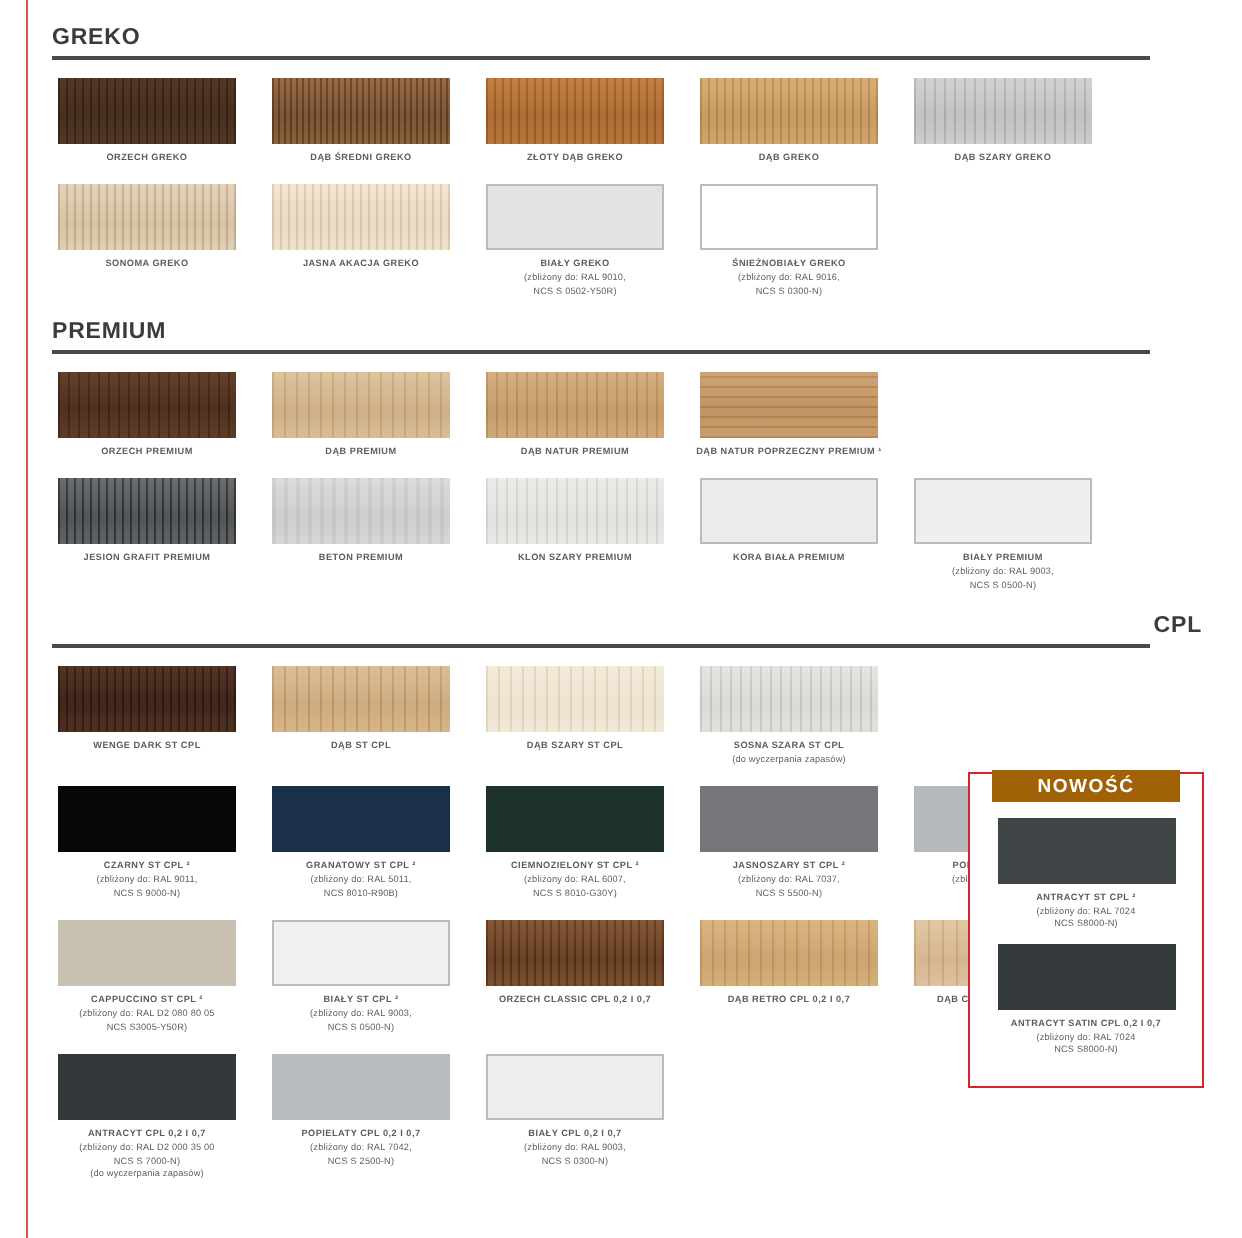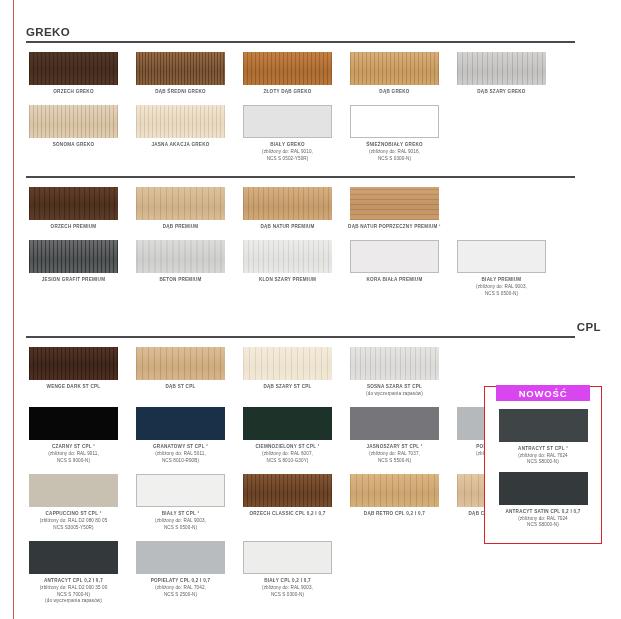--- a/index.html
+++ b/index.html
@@ -8,21 +8,21 @@
     background:#ffffff;
     font-family:"Liberation Sans", sans-serif;
     color:#58595b;
     overflow:hidden;
     position:relative;
   }
   .page{position:relative;width:621px;height:619px;box-sizing:border-box;}
   .left-rule{position:absolute;left:13px;top:0;width:1px;height:619px;background:#c0392b;opacity:.85;}
   .content{position:absolute;left:26px;top:0;width:575px;}
 
-  .section{margin-top:14px;}
+  .section{margin-top:1px;}
   .section-head{
     font-size:11.5px;font-weight:bold;color:#3b3b3d;letter-spacing:.4px;
     padding:0 0 3px 0;
   }
   .section-rule{height:1.6px;background:#4a4a4c;width:549px;margin-bottom:9px;}
   .sec-greko .section-head{padding-top:12px;}
   .sec-premium .section-head{padding-top:10px;}
   .sec-cpl .section-head{padding-top:10px;text-align:right;}
 
   .row{display:flex;align-items:flex-start;}
@@ -40,21 +40,21 @@
   .cap .sub{display:block;font-weight:500;text-transform:none;letter-spacing:.1px;}
   .row-gap{height:10px;}
 
   
   .nowosc{
     position:absolute;left:484px;top:386px;width:118px;height:158px;
     border:1.6px solid #d8232a;box-sizing:border-box;background:#fff;
   }
   .nowosc-badge{
     position:absolute;left:496px;top:385px;width:94px;height:16px;
-    background:#d946ef;color:#fff;font-size:9.5px;font-weight:bold;
+    background:#a16207;color:#fff;font-size:9.5px;font-weight:bold;
     display:flex;align-items:center;justify-content:center;letter-spacing:.8px;
   }
   .nowosc-body{padding-top:22px;display:flex;flex-direction:column;align-items:center;}
   .nowosc .cell{margin-right:0;}
 
   
   .t-orzech-greko{background:
     repeating-linear-gradient(90deg, rgba(0,0,0,.12) 0 1px, rgba(255,255,255,.05) 1px 4px),
     linear-gradient(180deg,#4b2e1c,#3d2415 55%,#4a2d1b);}
   .t-dab-sredni{background:
@@ -186,20 +186,21 @@
 NCS S 0502-Y50R)</span></div>
             </div>
             <div class="cell">
               <div class="sw t-snieznobialy bordered"></div>
               <div class="cap">ŚNIEŻNOBIAŁY GREKO<span class="sub">(zbliżony do: RAL 9016,
 NCS S 0300-N)</span></div>
             </div>
           </div>
         </div>
         <div class="section sec-premium">
+          <div class="section-head">PREMIUM</div>
           <div class="section-rule"></div>
           <div class="row">
             <div class="cell">
               <div class="sw t-orzech-prem"></div>
               <div class="cap">ORZECH PREMIUM</div>
             </div>
             <div class="cell">
               <div class="sw t-dab-prem"></div>
               <div class="cap">DĄB PREMIUM</div>
             </div>

